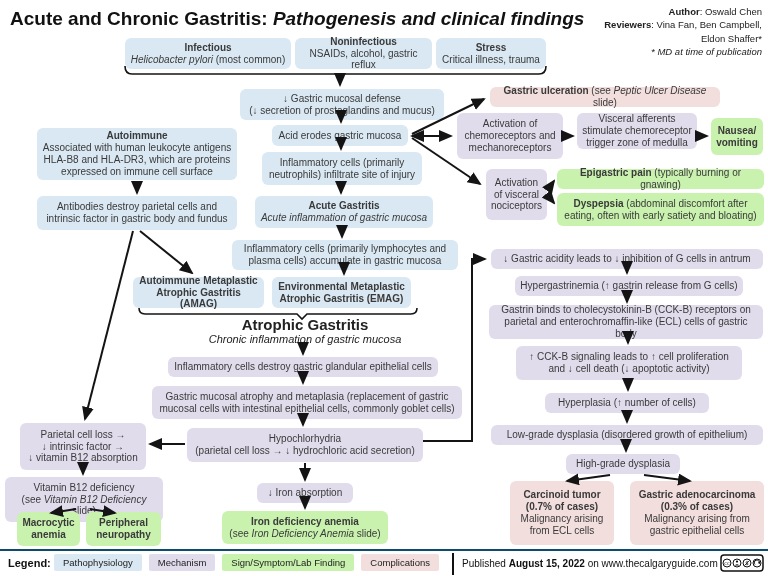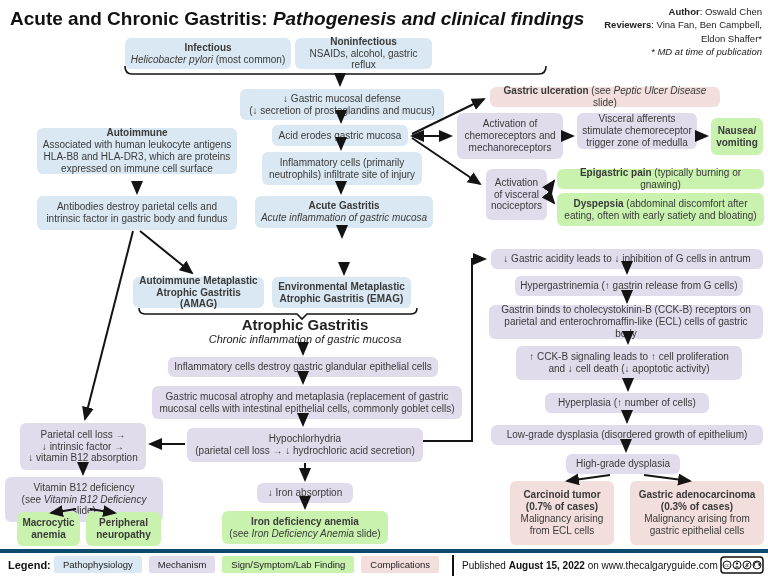--- a/index.html
+++ b/index.html
@@ -14,21 +14,21 @@
   .pink{background:#f2dedc;}
   .b{font-weight:bold;}
   .i{font-style:italic;}
   .blk{display:block;white-space:pre-line;}
   .page-title{position:absolute;left:10px;top:8px;font-size:19px;font-weight:bold;color:#111;}
   .credits{position:absolute;right:6px;top:5px;text-align:right;font-size:9.5px;line-height:1.4;color:#222;}
   .atro-head{position:absolute;left:150px;top:316px;width:310px;text-align:center;color:#222;}
   .atro-head .t1{font-size:15px;font-weight:bold;display:block;}
   .atro-head .t2{font-size:11px;font-style:italic;display:block;}
   svg.arrows{position:absolute;left:0;top:0;pointer-events:none;}
-  .footer{position:absolute;left:0;top:549px;width:768px;height:27px;border-top:4px solid #0c4a6e;
+  .footer{position:absolute;left:0;top:549px;width:768px;height:27px;border-top:2px solid #0c4a6e;
           box-sizing:border-box;background:#fff;}
   .legend-label{position:absolute;left:8px;top:6px;font-size:11px;font-weight:bold;color:#111;}
   .chips{position:absolute;left:54px;top:3px;display:flex;gap:7px;}
   .chip{padding:3px 9px;font-size:9.5px;border-radius:2px;color:#222;}
   .fdivider{position:absolute;left:452px;top:2px;width:2px;height:22px;background:#111;}
   .published{position:absolute;left:462px;top:7px;font-size:10px;color:#111;white-space:nowrap;}
   .ccbadge{position:absolute;right:4px;top:3px;}
 </style>
 </head>
 <body>
@@ -45,34 +45,41 @@
   </div>
 
   <div class="bx blue" style="left:125px;top:38px;width:166px;height:31px">
       <span class="in"><span class="blk b">Infectious</span><span class="blk"><span class="i">Helicobacter pylori</span><span> (most common)</span></span></span>
     </div>
 
   <div class="bx blue" style="left:295px;top:38px;width:137px;height:31px">
       <span class="in"><span class="blk b">Noninfectious</span><span class="blk">NSAIDs, alcohol, gastric reflux</span></span>
     </div>
 
+  <div class="bx blue" style="left:436px;top:38px;width:110px;height:31px">
+      <span class="in"><span class="blk b">Stress</span><span class="blk">Critical illness, trauma</span></span>
+    </div>
 
   <div class="bx blue" style="left:240px;top:89px;width:204px;height:31px">
       <span class="in">↓ Gastric mucosal defense
 (↓ secretion of prostaglandins and mucus)</span>
     </div>
   <div class="bx blue" style="left:272px;top:125px;width:136px;height:21px">
       <span class="in">Acid erodes gastric mucosa</span>
     </div>
   <div class="bx blue" style="left:262px;top:152px;width:160px;height:33px">
       <span class="in">Inflammatory cells (primarily
 neutrophils) infiltrate site of injury</span>
     </div>
   <div class="bx blue" style="left:255px;top:196px;width:178px;height:32px">
       <span class="in"><span class="blk b">Acute Gastritis</span><span class="blk i">Acute inflammation of gastric mucosa</span></span>
+    </div>
+  <div class="bx blue" style="left:232px;top:240px;width:226px;height:30px">
+      <span class="in">Inflammatory cells (primarily lymphocytes and
+plasma cells) accumulate in gastric mucosa</span>
     </div>
   <div class="bx blue b" style="left:133px;top:277px;width:131px;height:31px">
       <span class="in">Autoimmune Metaplastic
 Atrophic Gastritis (AMAG)</span>
     </div>
   <div class="bx blue b" style="left:272px;top:277px;width:139px;height:31px">
       <span class="in">Environmental Metaplastic
 Atrophic Gastritis (EMAG)</span>
     </div>
 
@@ -85,21 +92,21 @@
       <span class="in">Inflammatory cells destroy gastric glandular epithelial cells</span>
     </div>
   <div class="bx lav" style="left:152px;top:386px;width:310px;height:33px">
       <span class="in">Gastric mucosal atrophy and metaplasia (replacement of gastric
 mucosal cells with intestinal epithelial cells, commonly goblet cells)</span>
     </div>
   <div class="bx lav" style="left:187px;top:428px;width:236px;height:34px">
       <span class="in"><span class="blk">Hypochlorhydria</span><span class="blk">(parietal cell loss → ↓ hydrochloric acid secretion)</span></span>
     </div>
 
-  <div class="bx blue" style="left:37px;top:128px;width:200px;height:46px">
+  <div class="bx blue" style="left:37px;top:128px;width:200px;height:52px">
       <span class="in"><span class="blk b">Autoimmune</span><span class="blk">Associated with human leukocyte antigens
 HLA-B8 and HLA-DR3, which are proteins
 expressed on immune cell surface</span></span>
     </div>
   <div class="bx blue" style="left:37px;top:196px;width:200px;height:34px">
       <span class="in">Antibodies destroy parietal cells and
 intrinsic factor in gastric body and fundus</span>
     </div>
   <div class="bx lav" style="left:20px;top:423px;width:126px;height:47px">
       <span class="in">Parietal cell loss →

